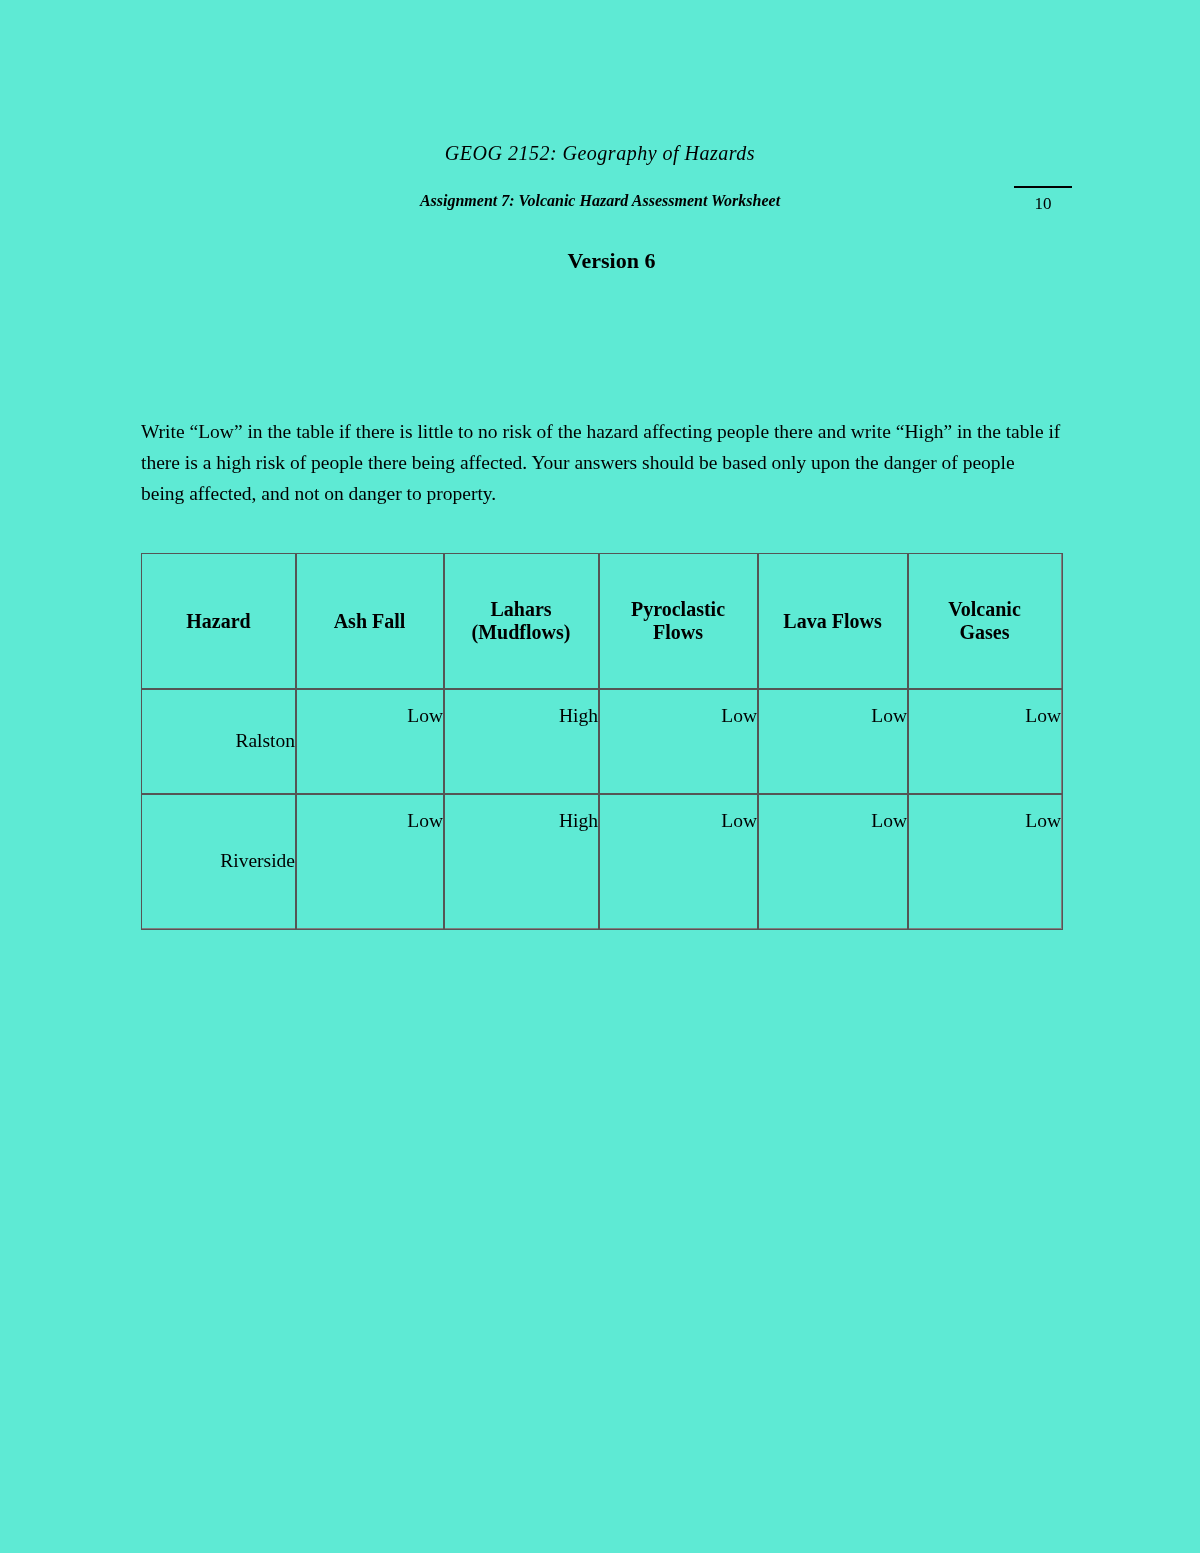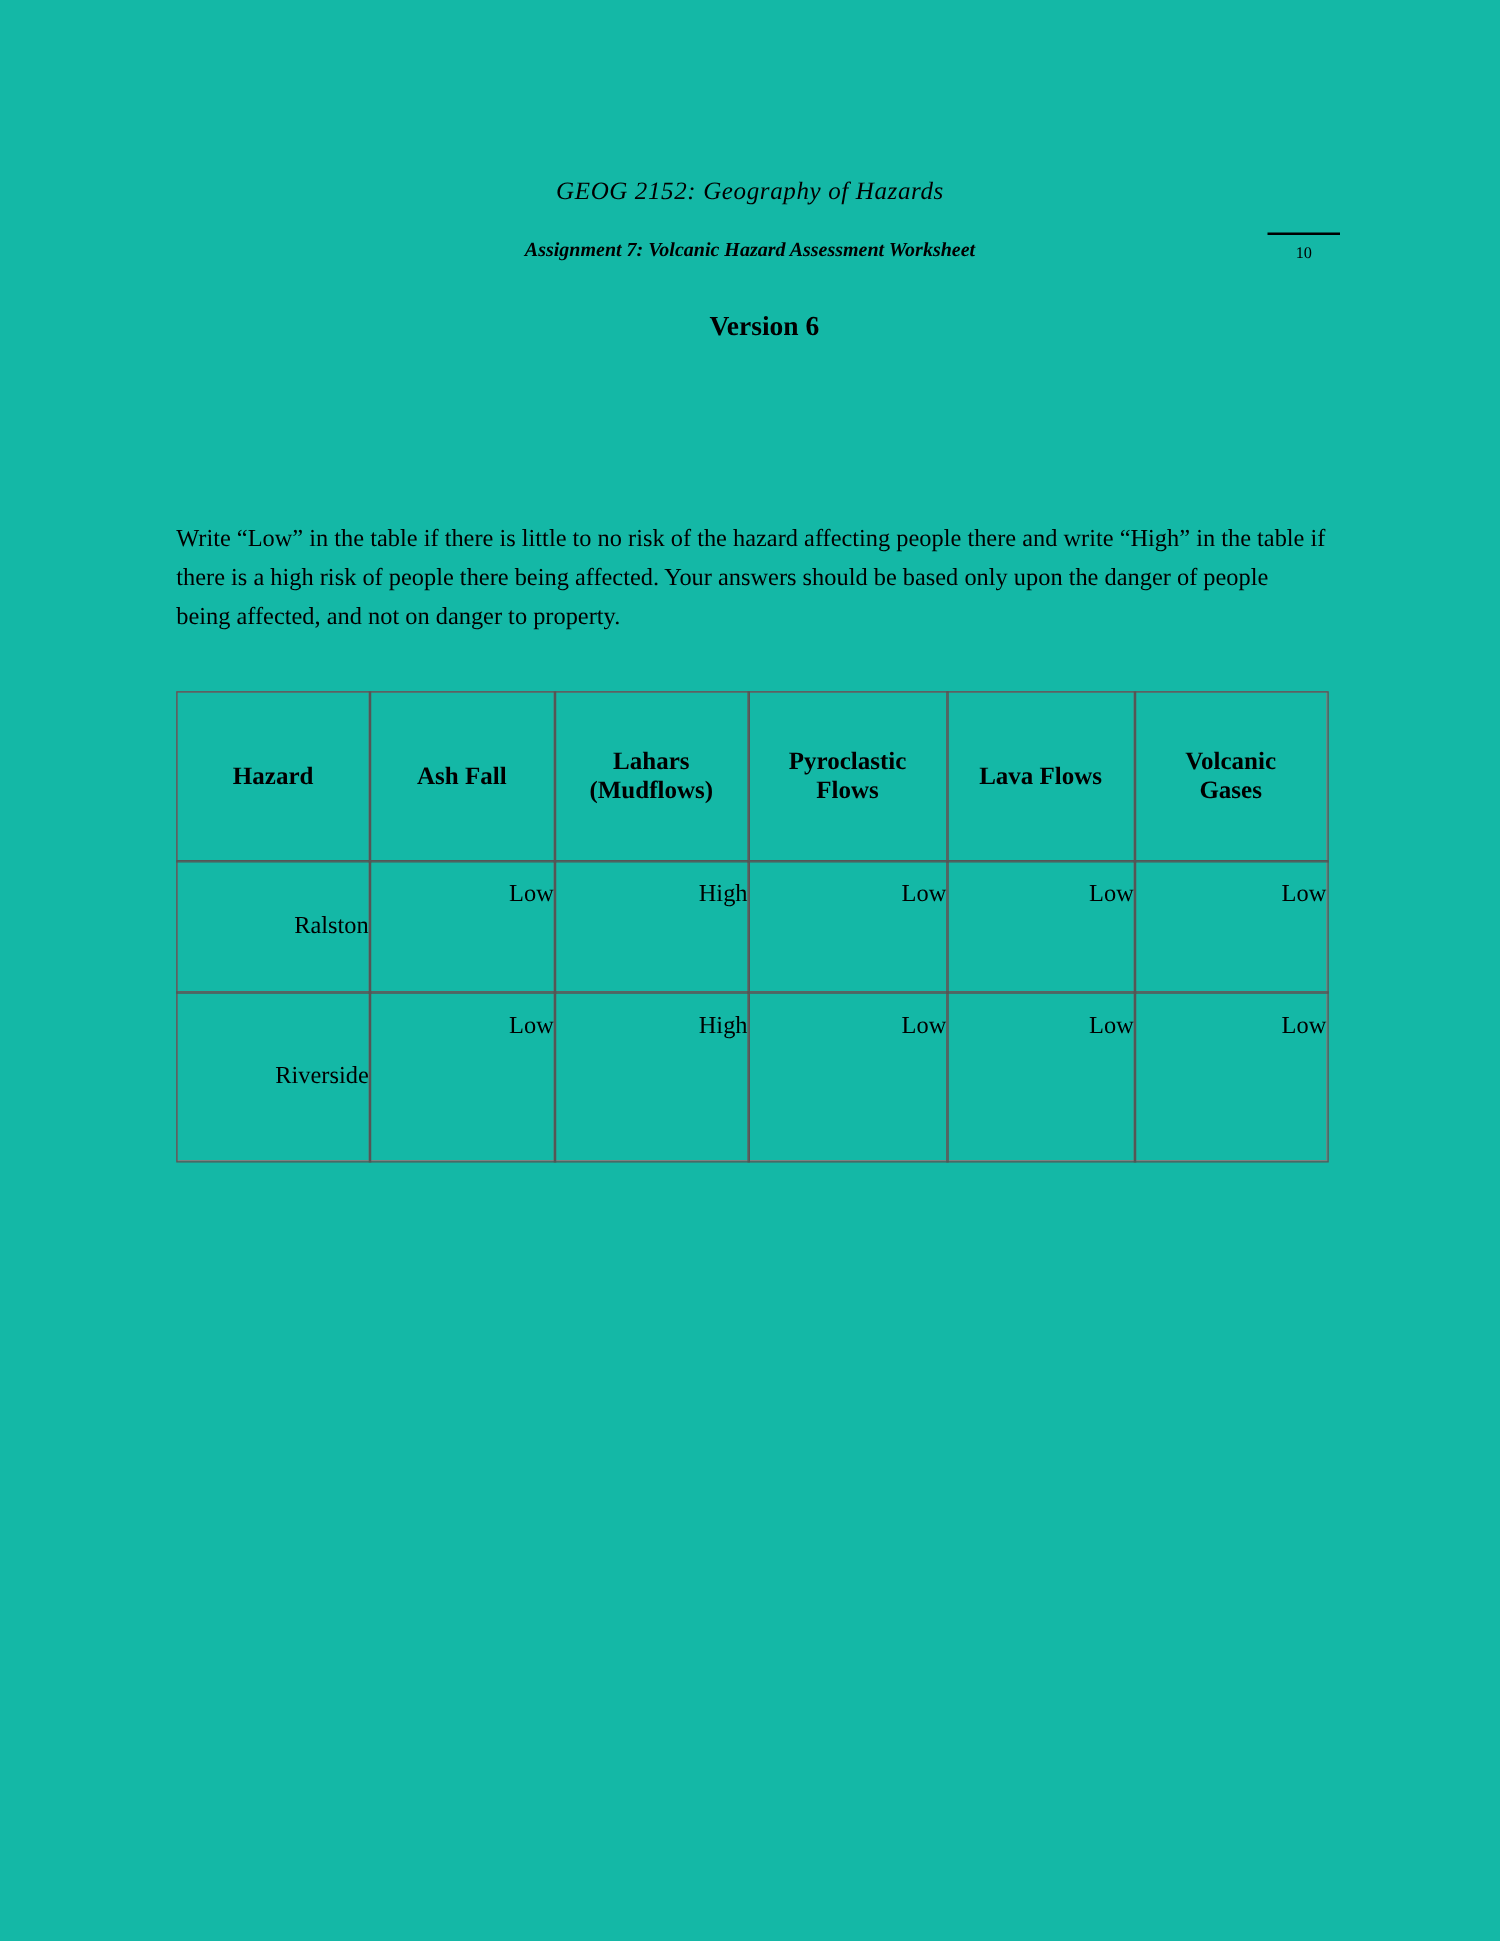--- a/index.html
+++ b/index.html
@@ -6,21 +6,21 @@
   html, body {
     width: 1200px;
     background: #ffffff;
     font-family: "Liberation Serif", serif;
     color: #000000;
   }
   .page {
     position: relative;
     width: 1200px;
     height: 1553px;
-    background: #14b8a6;
+    background: #5eead4;
     overflow: hidden;
   }
   .course-line {
     position: absolute;
     top: 142px;
     left: 0;
     width: 100%;
     text-align: center;
     font-style: italic;
     font-size: 20px;
@@ -38,21 +38,21 @@
     font-weight: bold;
     font-style: italic;
   }
   .score-box {
     position: absolute;
     top: 186px;
     left: 1014px;
     width: 58px;
     border-top: 2px solid #000000;
     text-align: center;
-    font-size: 13px;
+    font-size: 17px;
     padding-top: 6px;
   }
   .version-line {
     position: absolute;
     top: 248px;
     left: 0;
     width: 100%;
     text-align: center;
     font-size: 22px;
     font-weight: bold;

